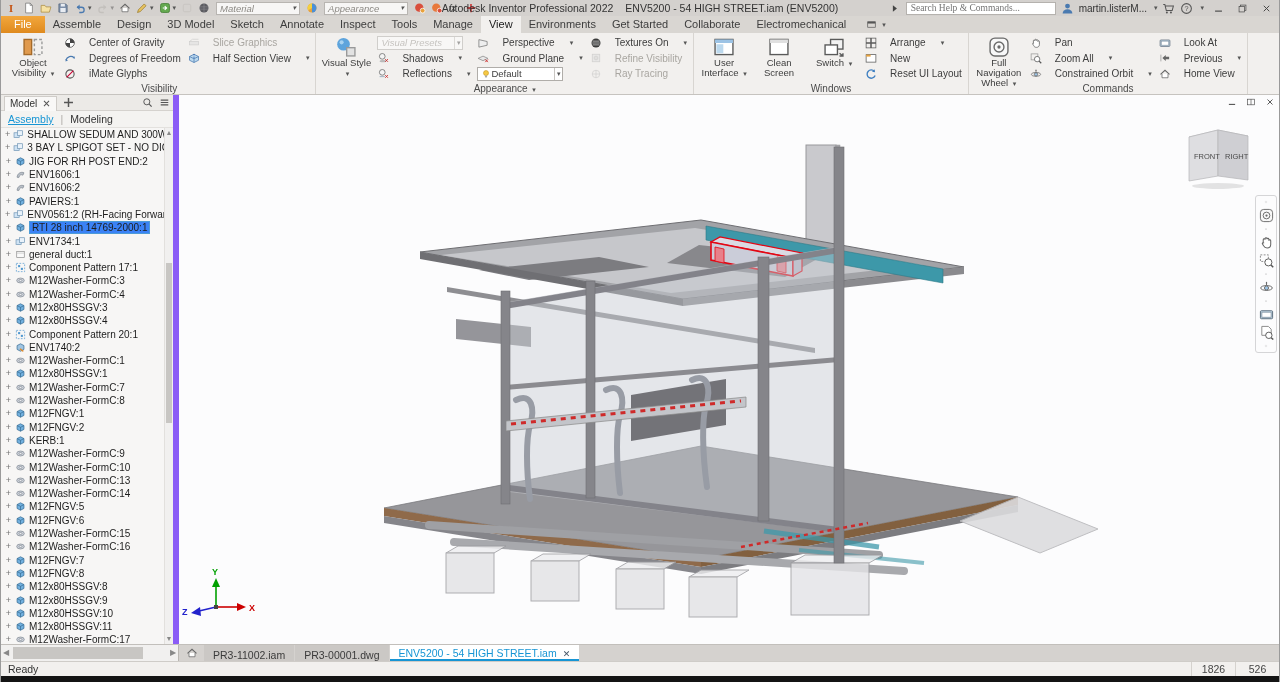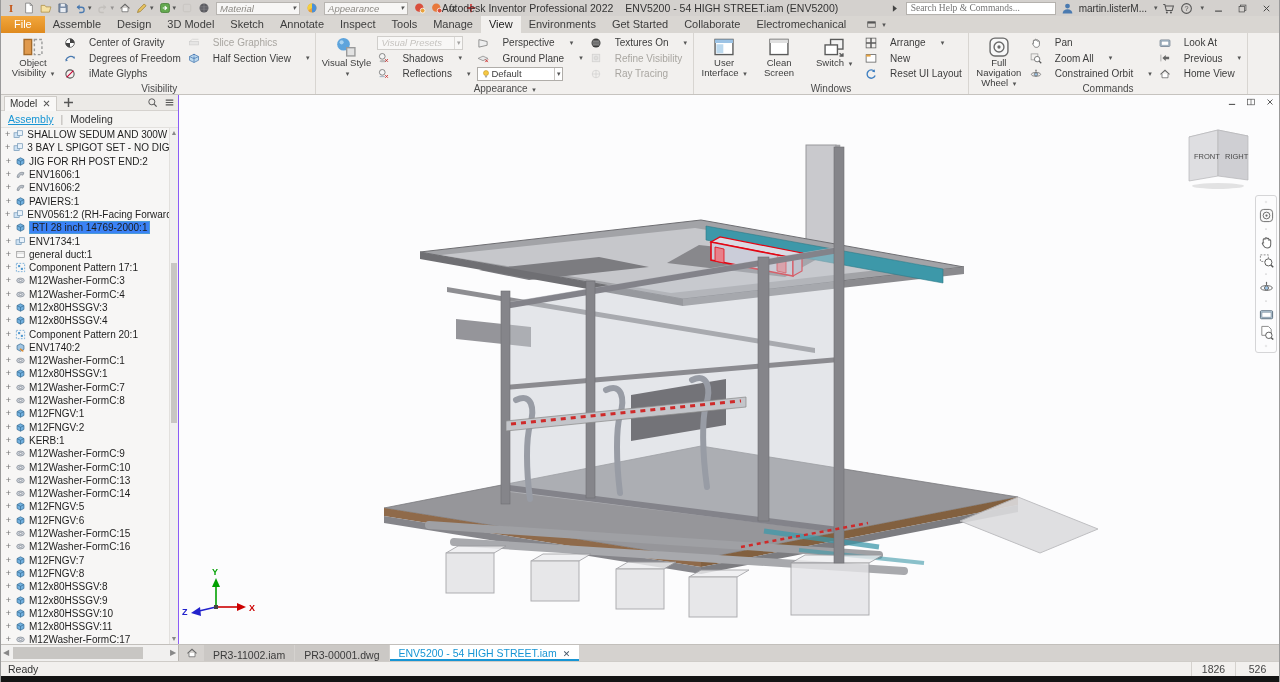--- a/index.html
+++ b/index.html
@@ -51,21 +51,21 @@
   .rdd{display:flex;align-items:center;height:13.5px;border:1px solid #b0ada9;background:#fff;font-size:9.5px;
        color:#3d3d3d;margin:1px 2px;padding-left:3px;width:86px}
   .rdd .ic svg{width:10px;height:10px}
   .rdd-t{flex:1;white-space:nowrap;overflow:hidden}
   .rdd-t.it{font-style:italic;color:#9a9792}
   .rdd-c{border-left:1px solid #c8c5c1;padding:0 2px;font-size:7px;color:#555;align-self:stretch;display:flex;align-items:center}
   .rlabel{height:13px;text-align:center;font-size:10px;color:#4a4a4a;line-height:13px;white-space:nowrap}
 
   
   .main{display:flex;height:549px;background:#fff}
-  .browser{width:178px;min-width:178px;background:#f7f6f5;border-right:1px solid #8b5cf6;position:relative;overflow:hidden}
+  .browser{width:178px;min-width:178px;background:#f7f6f5;border-right:6px solid #8b5cf6;position:relative;overflow:hidden}
   .bheader{height:16px;display:flex;align-items:center;background:#eceae7;border-bottom:1px solid #d5d2ce;font-size:10px;color:#333;padding:0 3px;gap:5px}
   .btab{display:flex;align-items:center;gap:5px;background:#f9f8f7;border:1px solid #cfccc8;border-bottom:none;height:15px;padding:0 5px;margin-top:1px}
   .btab .ic svg,.bh-ic .ic svg{width:9px;height:9px}
   .bh-right{margin-left:auto;display:flex;align-items:center;gap:6px}
   .bh-right .ic svg{width:11px;height:11px}
   .bsub{height:17px;display:flex;align-items:center;gap:7px;font-size:10.5px;padding:0 7px;border-bottom:1px solid #e3e1de;background:#f4f3f1;color:#333}
   .bsub .asm{color:#1795d4;text-decoration:underline}
   .bsub .sep{color:#b0ada9}
   .tree{position:absolute;top:33px;left:0;right:9px;bottom:0;overflow:hidden}
   .trow{display:flex;align-items:center;height:13.3px;padding-left:4px;gap:3px;font-size:10px;color:#1d1d1d;white-space:nowrap}

